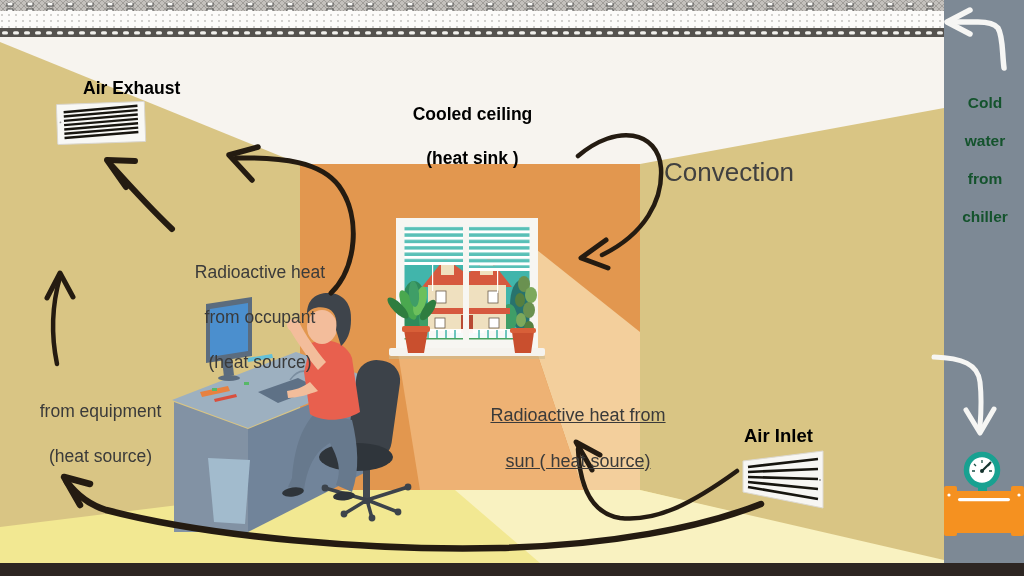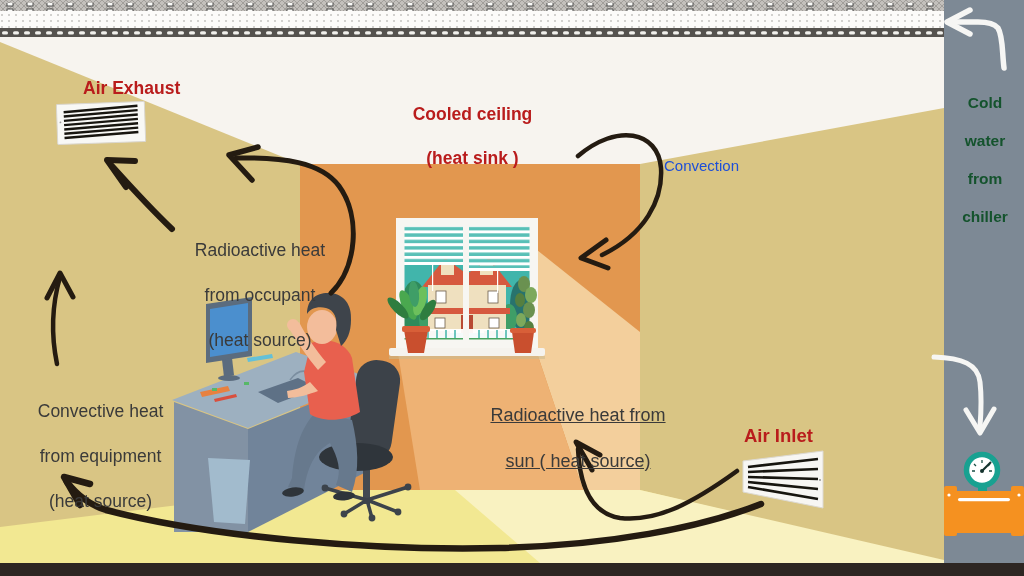--- a/index.html
+++ b/index.html
@@ -2,28 +2,28 @@
 <html><head>
 <meta charset="utf-8">
 <style>
   html,body{margin:0;padding:0;background:#888;}
   #stage{
     position:relative;width:1024px;height:576px;overflow:hidden;
     font-family:"Liberation Sans",sans-serif;background:#d9c584;
   }
   #stage svg{position:absolute;left:0;top:0;}
   .lbl{position:absolute;white-space:pre-line;}
-  .lbl.bold{font-weight:700;color:#b91c1c;}
+  .lbl.bold{font-weight:700;color:#000000;}
   .lbl.reg{font-weight:400;color:#3a3a3a;}
   .center{text-align:center;}
   .right{text-align:right;}
   #lbl-air-exhaust{left:83px;top:78px;font-size:17.5px;}
   #lbl-cooled-ceiling{left:385px;top:81px;width:175px;font-size:17.5px;line-height:22px;}
-  #lbl-convection{left:664px;top:157px;font-size:15px;color:#1d4ed8;}
-  #lbl-occupant{left:165px;top:216px;width:190px;font-size:17.5px;line-height:22.5px;}
+  #lbl-convection{left:664px;top:157px;font-size:26px;color:#404040;}
+  #lbl-occupant{left:165px;top:238px;width:190px;font-size:17.5px;line-height:22.5px;}
   #lbl-equipment{left:8px;top:377px;width:185px;font-size:17.5px;line-height:22.5px;}
   #lbl-sun{left:468px;top:381px;width:220px;font-size:18px;line-height:23px;text-decoration:underline;}
   #lbl-air-inlet{left:744px;top:425px;font-size:18.5px;}
   #lbl-air-supply{left:740px;top:330px;width:194px;font-size:16px;line-height:21px;color:#23272e;}
   #lbl-cold-water{left:948px;top:74px;width:74px;font-size:15.5px;line-height:19px;color:#14532d;}
 </style>
 </head>
 <body>
 
 <div id="stage">
@@ -243,21 +243,20 @@
 
 <div class="lbl reg" id="lbl-convection">Convection</div>
 
 <div class="lbl reg center" id="lbl-occupant">
   <div>Radioactive heat</div>
   <div>from occupant</div>
   <div>(heat source)</div>
 </div>
 
 <div class="lbl reg center" id="lbl-equipment">
-  <div>Convective heat</div>
   <div>from equipment</div>
   <div>(heat source)</div>
 </div>
 
 <div class="lbl reg center" id="lbl-sun">
   <div>Radioactive heat from</div>
   <div>sun ( heat source)</div>
 </div>
 
 <div class="lbl bold" id="lbl-air-inlet">Air Inlet</div>

